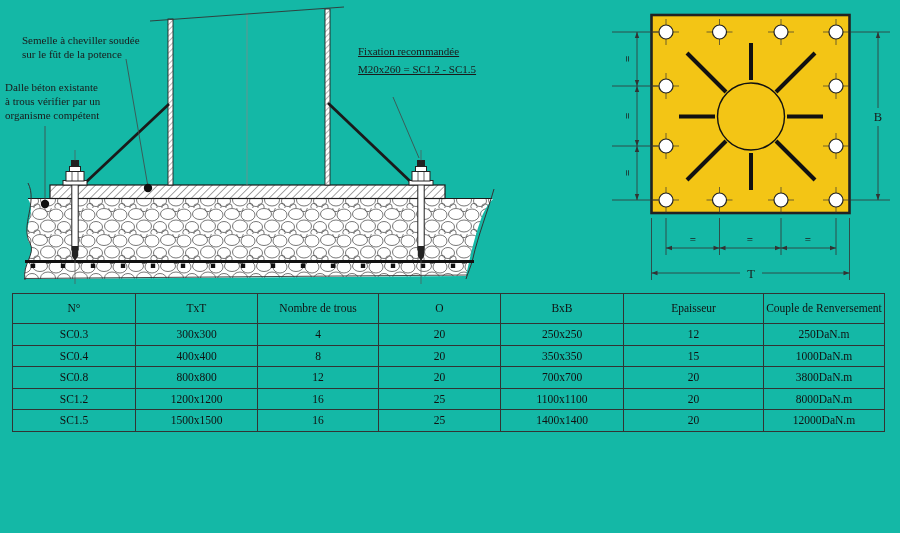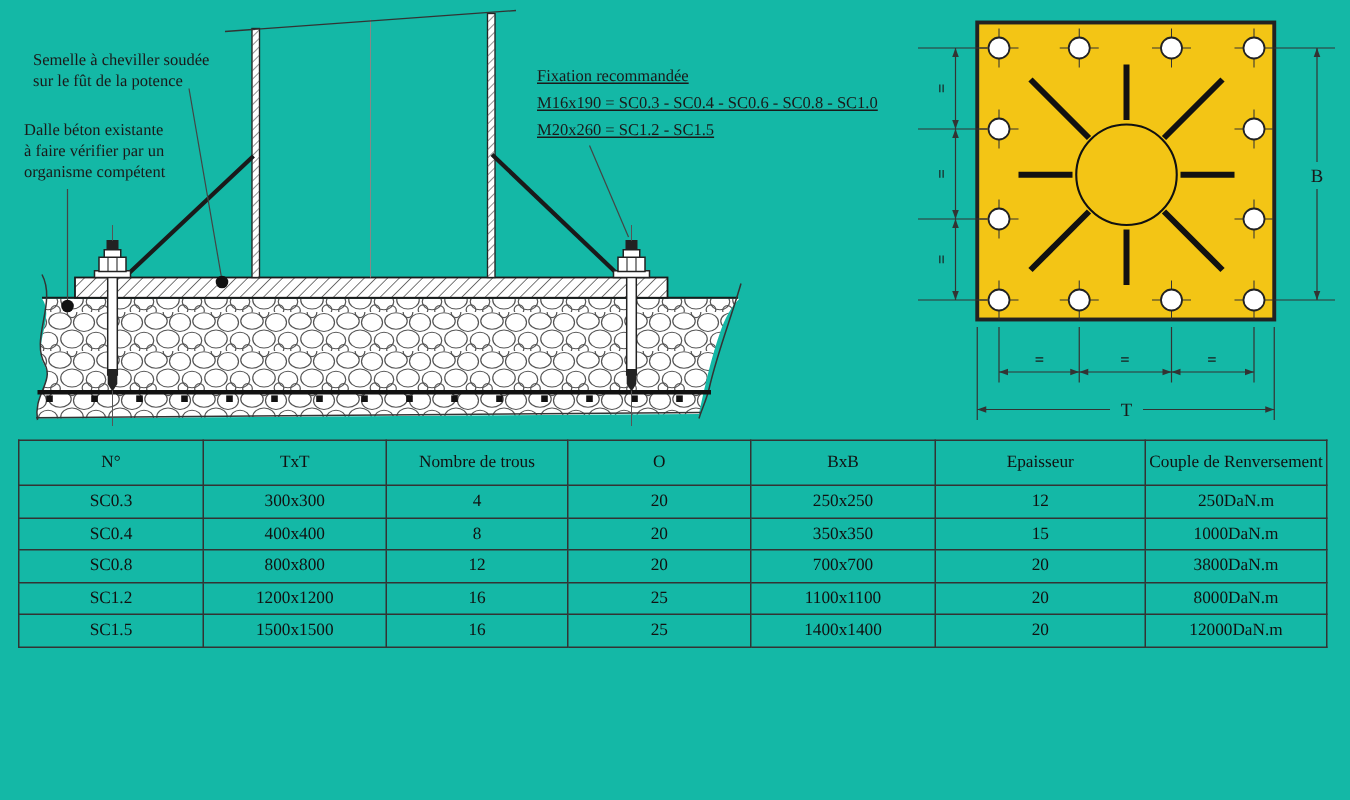--- a/index.html
+++ b/index.html
@@ -142,29 +142,28 @@
     <g>
       <line x1="393" y1="97" x2="419" y2="158" stroke="#444" stroke-width="0.8"></line>
     </g>
   </svg>
 
   <div class="annot" style="left:22px;top:33px">
     <div>Semelle à cheviller soudée</div>
     <div>sur le fût de la potence</div>
   </div>
 
-  <div class="annot" style="left:16px;top:80px">
+  <div class="annot" style="left:5px;top:80px">
     <div>Dalle béton existante</div>
-    <div>à faire vérifier par un</div>
+    <div>à trous vérifier par un</div>
     <div>organisme compétent</div>
   </div>
 
   <div class="annot annot-fix" style="left:358px;top:42px">
     <div>Fixation recommandée</div>
-    <div>M16x190 = SC0.3 - SC0.4 - SC0.6 - SC0.8 - SC1.0</div>
     <div>M20x260 = SC1.2 - SC1.5</div>
   </div>
 
   <svg style="left:600px;top:0" width="300" height="290" viewBox="0 0 300 290">
 
     <rect x="51.5" y="15" width="198" height="198" fill="#F3C515" stroke="#222" stroke-width="2.6"></rect>
 
     <g stroke="#111" stroke-width="4">
       <line x1="151" y1="43" x2="151" y2="80"></line>
       <line x1="151" y1="153" x2="151" y2="190"></line>

